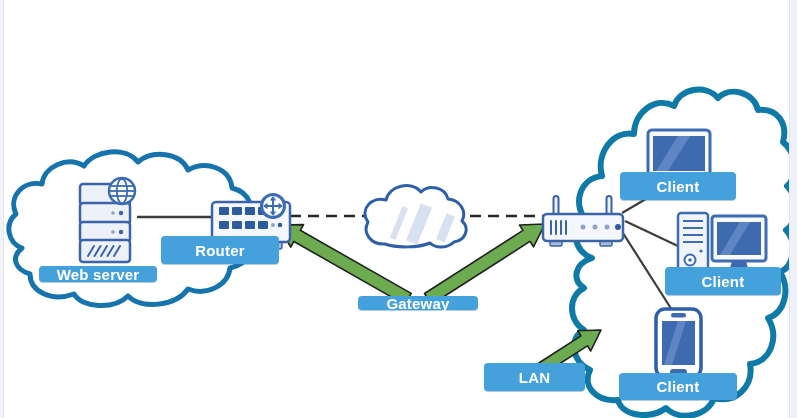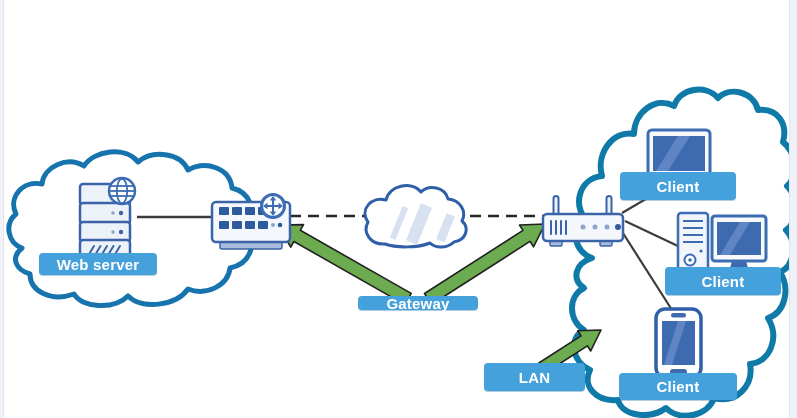--- a/index.html
+++ b/index.html
@@ -154,21 +154,22 @@
 
     <g>
       <rect x="656" y="309" width="45" height="68" rx="9" fill="#ffffff" stroke="#2f5fa8" stroke-width="3.5"></rect>
       <rect x="662" y="321" width="33" height="44" fill="#3e6bb0"></rect>
       <polygon points="664,365 678,321 686,321 672,365" fill="#5f85c4"></polygon>
       <rect x="671" y="313" width="15" height="4.5" rx="2.2" fill="#3e6bb0"></rect>
       <rect x="670" y="369" width="17" height="6" rx="3" fill="#3e6bb0"></rect>
     </g>
   </svg>
 
-  <div class="lbl" style="left:39px;top:253px;width:118px;height:22px">Web server</div>
+  <div class="lbl" style="left:39px;top:266px;width:118px;height:16px">Web server</div>
+  <div class="lbl" style="left:161px;top:236px;width:118px;height:28px">Router</div>
   <div class="lbl" style="left:358px;top:296px;width:120px;height:14px">Gateway</div>
   <div class="lbl" style="left:620px;top:172px;width:116px;height:28px">Client</div>
   <div class="lbl" style="left:665px;top:267px;width:116px;height:28px">Client</div>
   <div class="lbl" style="left:619px;top:373px;width:118px;height:27px">Client</div>
   <div class="lbl" style="left:484px;top:363px;width:101px;height:28px">LAN</div>
 
   <div class="edge-strip left"></div>
   <div class="edge-strip right"></div>
 </div>
 

